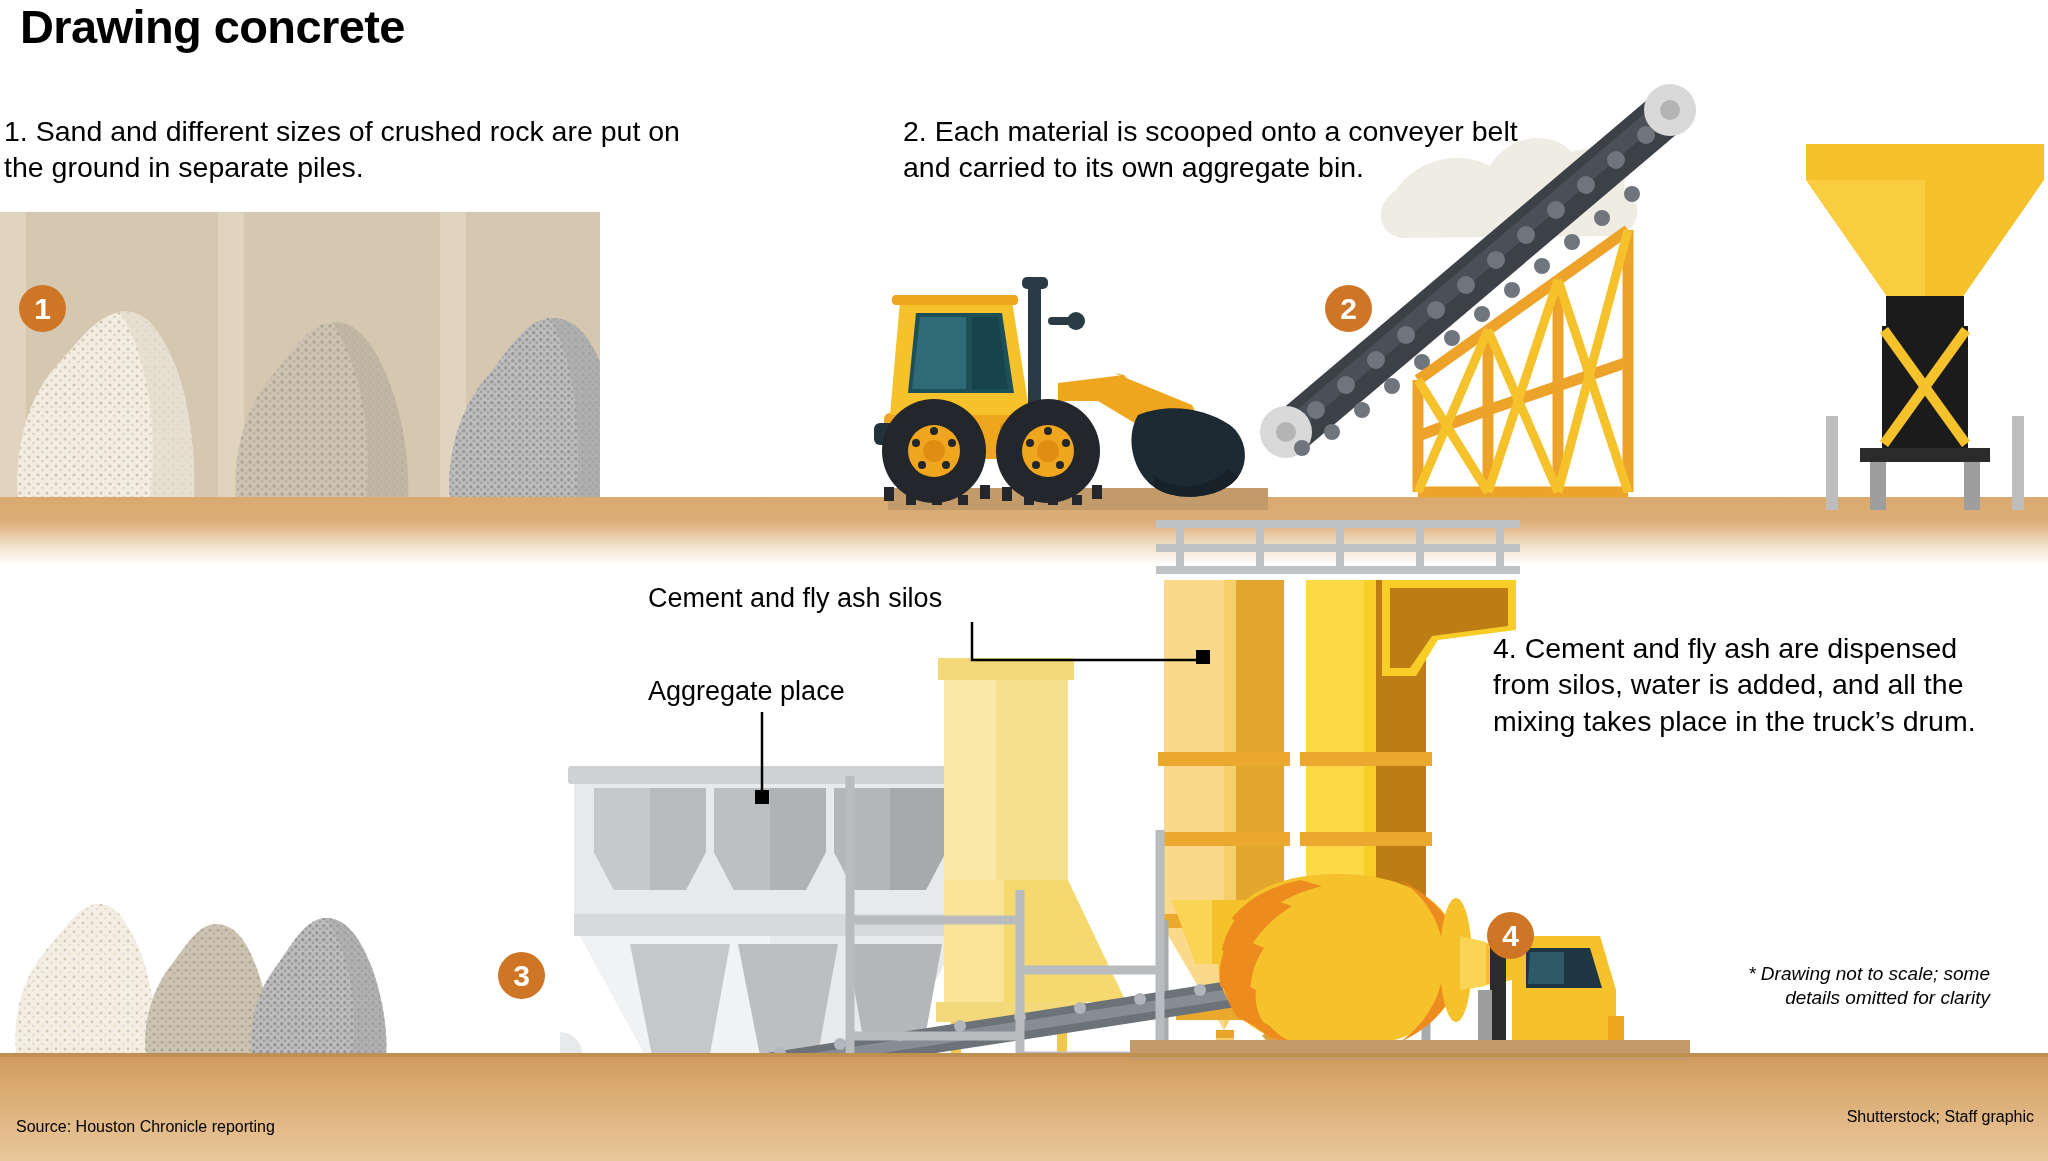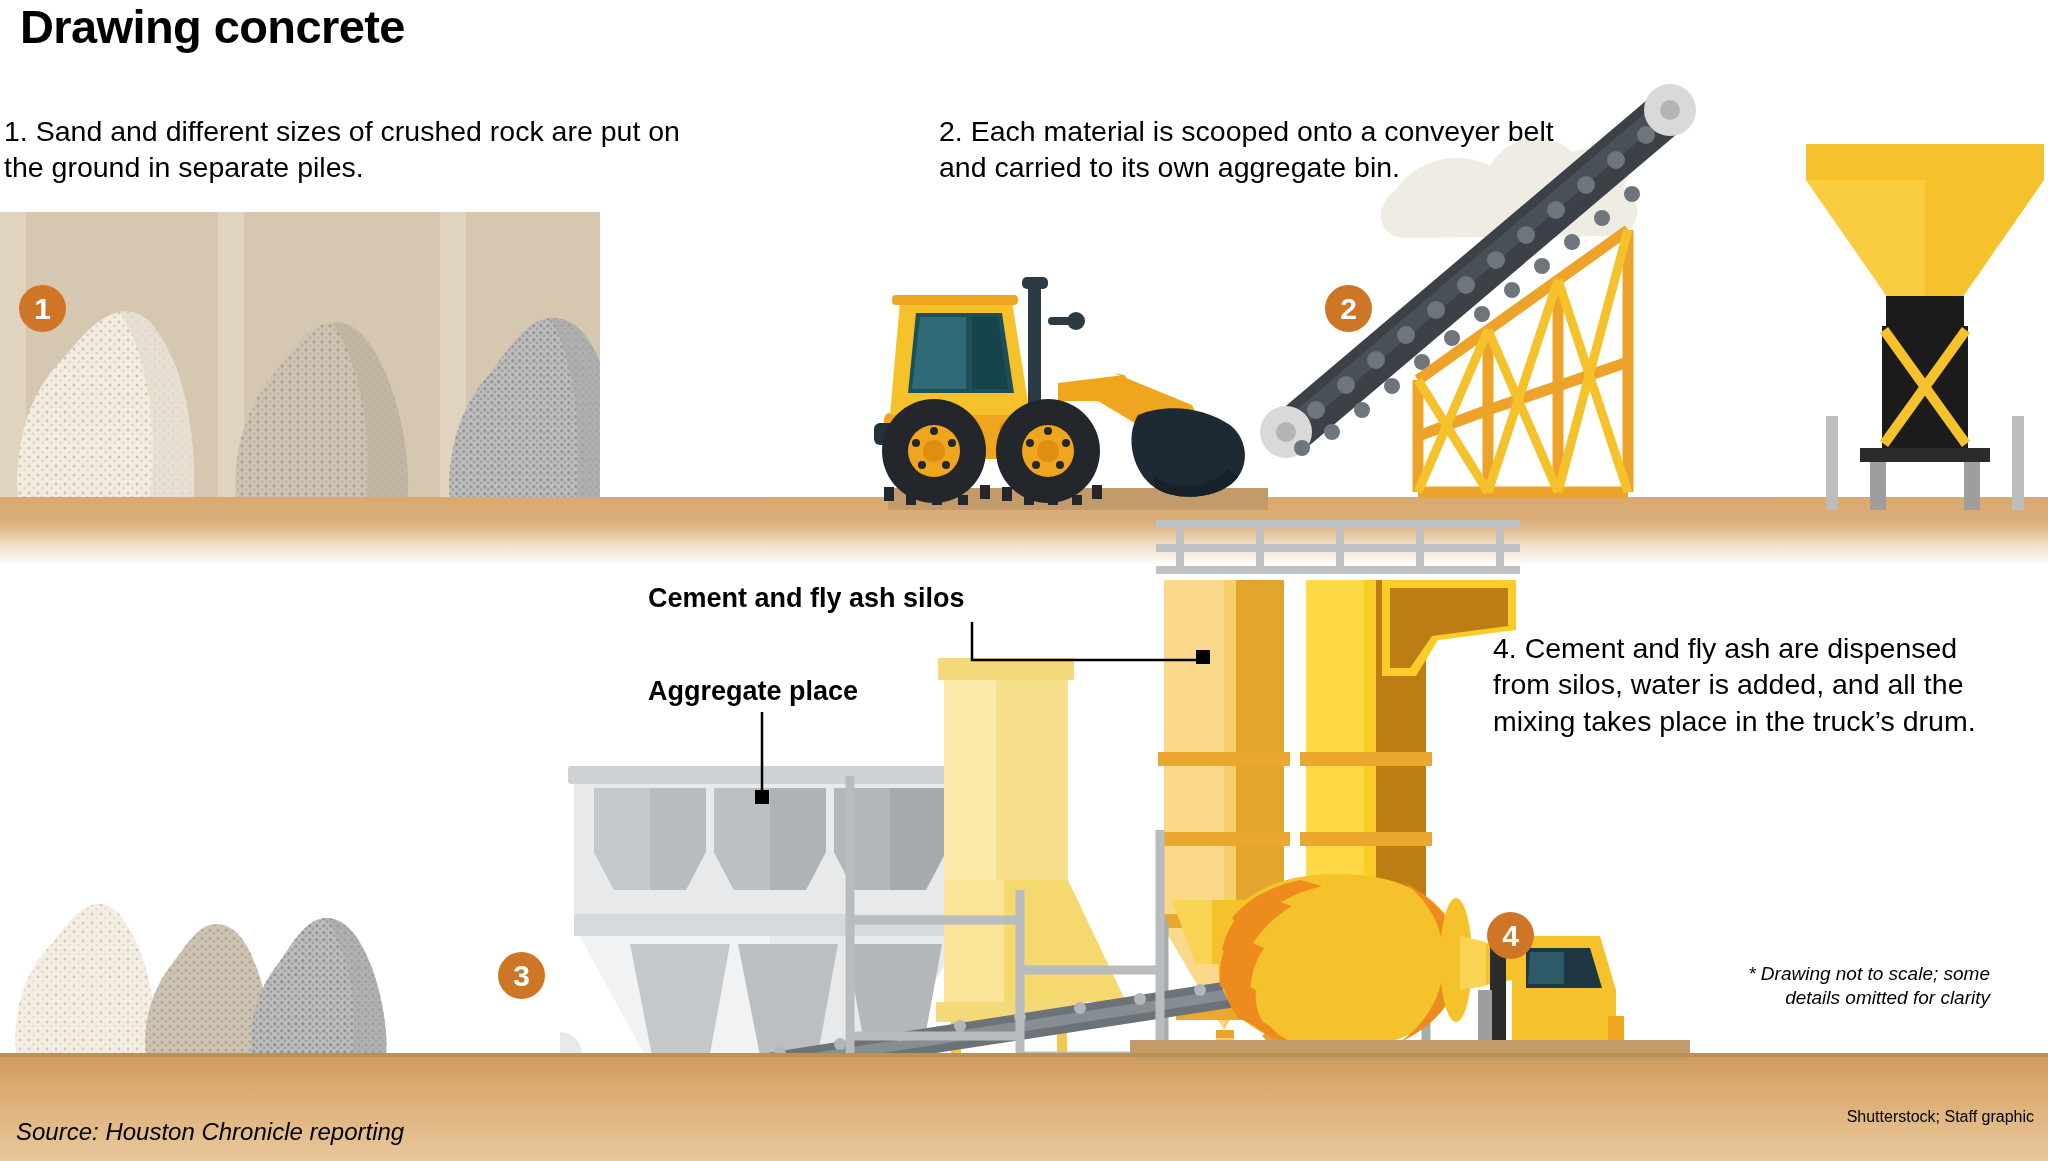--- a/index.html
+++ b/index.html
@@ -17,43 +17,43 @@
   .footer-rule{position:absolute;left:0;top:1053px;width:2048px;height:4px;background:#c08f52;}
 
   
   .title{position:absolute;left:20px;top:2px;font-size:47px;font-weight:bold;
       letter-spacing:-.6px;line-height:1.05;}
   .subtitle{position:absolute;left:20px;top:55px;font-size:29px;line-height:1.2;}
 
   
   .step-cap{position:absolute;font-size:28.5px;line-height:1.28;}
   #cap1{left:4px;top:113px;width:700px;}
-  #cap2{left:903px;top:113px;width:660px;margin-left:36px;}
+  #cap2{left:903px;top:113px;width:660px;}
   #cap3{left:20px;top:632px;width:430px;}
   #cap4{left:1493px;top:630px;width:500px;}
 
   
   .badge{position:absolute;width:47px;height:47px;border-radius:50%;
      background:#cf7526;color:#fff;font-size:30px;font-weight:bold;
      display:flex;align-items:center;justify-content:center;
      box-shadow:0 0 0 0 rgba(0,0,0,0);}
   #b1{left:19px;top:285px;}
   #b2{left:1325px;top:285px;}
   #b3{left:498px;top:952px;}
   #b4{left:1487px;top:912px;}
 
   
-  .callout{position:absolute;font-size:27px;font-weight:bold;white-space:nowrap;}
+  .callout{position:absolute;font-size:27px;font-weight:normal;white-space:nowrap;}
   #lb-silos{left:648px;top:583px;}
   #lb-bins{left:648px;top:676px;}
 
   
   .footnote{position:absolute;left:1700px;top:962px;width:290px;font-size:19px;
       font-style:italic;line-height:1.28;text-align:right;}
-  .src-left{position:absolute;left:16px;top:1118px;font-size:24px;font-style:italic;}
+  .src-left{position:absolute;left:16px;top:1118px;font-size:16px;}
   .src-right{position:absolute;right:14px;top:1108px;font-size:16px;}
 
   
   .pilebox{position:absolute;overflow:hidden;}
   #pilescene1{left:0;top:212px;width:600px;height:288px;}
   #pilescene3{left:0;top:840px;width:420px;height:215px;}
   .pilebg{position:absolute;left:0;top:0;width:100%;height:100%;background:#cdbda2;}
   .wallseg{position:absolute;top:0;height:100%;background:#e0d4bf;}
   .wallseg.b{background:#d6c8b0;}
 

